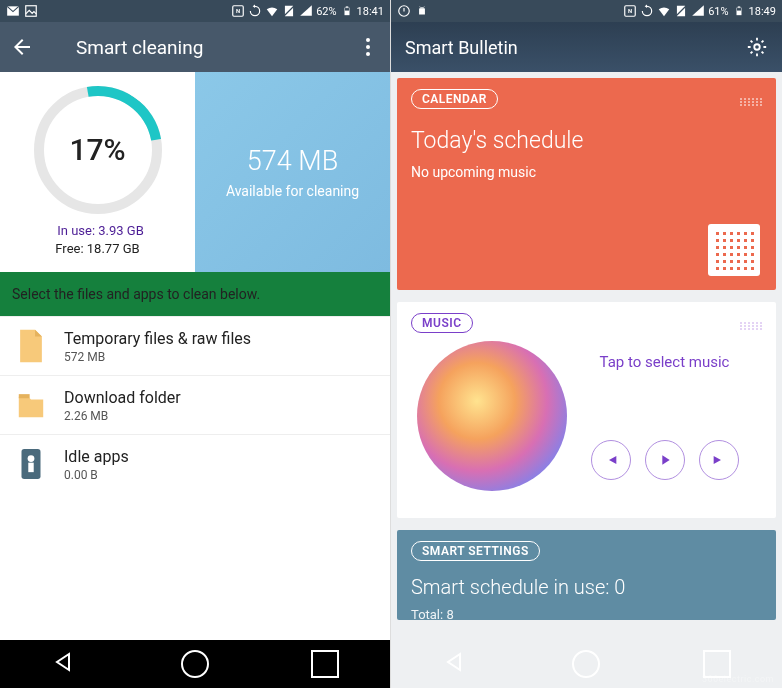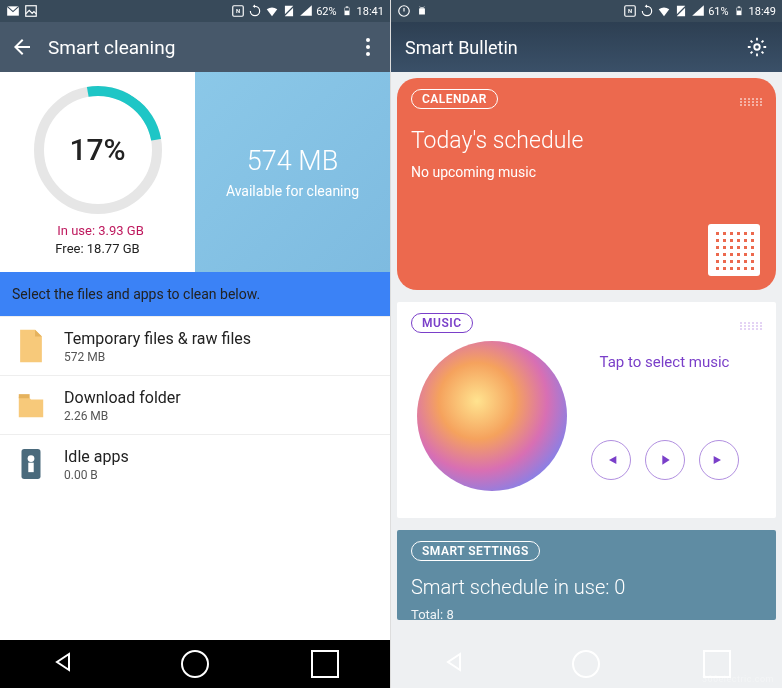--- a/index.html
+++ b/index.html
@@ -9,38 +9,38 @@
 
   
   .status-bar { height: 22px; background: #384a5a; color: #fff; display: flex; align-items: center; justify-content: space-between; padding: 0 6px; font-size: 11px; }
   .status-left, .status-right { display: flex; align-items: center; gap: 4px; }
   .status-right { gap: 3px; }
   .status-ico { width: 14px; height: 14px; display: inline-flex; align-items: center; justify-content: center; }
 
   
   .appbar { height: 50px; background: #47586a; color: #fff; display: flex; align-items: center; padding: 0 10px; font-size: 19px; }
   .back-arrow { width: 24px; height: 24px; margin-right: 14px; }
-  .appbar .title { flex: 1; }
+  .appbar .title { flex: 1; margin-left: 28px; }
   .appbar .menu-dots { width: 24px; height: 24px; }
 
   
   .summary { display: flex; height: 200px; }
   .summary-left { flex: 1; display: flex; flex-direction: column; align-items: center; justify-content: center; background: #fff; }
   .donut-wrap { position: relative; width: 128px; height: 128px; }
   .donut-track { position: absolute; inset: 0; border: 10px solid #e6e6e6; border-radius: 50%; }
   .donut-arc { position: absolute; inset: 0; border: 10px solid transparent; border-top-color: #1ec6c6; border-radius: 50%; transform: rotate(35deg); }
   .donut-text { position: absolute; inset: 0; display: flex; align-items: center; justify-content: center; font-size: 30px; font-weight: 500; color: #222; }
   .usage-lines { margin-top: 8px; font-size: 13px; text-align: center; line-height: 1.4; }
-  .usage-inuse { color: #be185d; margin-left: 6px; }
+  .usage-inuse { color: #4c1d95; margin-left: 6px; }
   .usage-free { color: #222; }
   .summary-right { flex: 1; background: linear-gradient(135deg, #8bc8e8, #7ebbe0); color: #fff; display: flex; flex-direction: column; align-items: center; justify-content: center; }
   .avail-size { font-size: 27px; font-weight: 300; }
   .avail-label { font-size: 14px; margin-top: 6px; }
 
-  .instruction { padding: 14px 12px; font-size: 14px; color: #222; background: #3b82f6; }
+  .instruction { padding: 14px 12px; font-size: 14px; color: #222; background: #15803d; }
   .file-list { background: #fff; }
   .file-item { display: flex; align-items: center; padding: 10px 14px; border-top: 1px solid #eee;}
   .file-icon { width: 34px; height: 38px; margin-right: 16px; flex-shrink: 0; }
   .file-texts { display: flex; flex-direction: column; }
   .file-title { font-size: 16px; color: #222; }
   .file-sub { font-size: 12px; color: #555; margin-top: 2px; }
 
   .spacer { flex: 1; }
 
   
@@ -49,21 +49,21 @@
   .nav-back { border: none; }
   .nav-home { border-radius: 50%; }
   .nav-recent { }
 
   
   .bulletin-header { height: 50px; background: linear-gradient(180deg, #2d3f52, #3a5068); color: #fff; display: flex; align-items: center; padding: 0 14px; justify-content: space-between; font-size: 18px; }
   .gear { width: 22px; height: 22px; }
   .bulletin-body { flex: 1; background: #eef0f2; display: flex; flex-direction: column; overflow: hidden; }
 
   .card { margin: 6px 6px; border-radius: 2px; }
-  .card-cal { background: #ec694e; color: #fff; padding: 10px 14px 14px; position: relative; height: 212px; border-radius: 20px; }
+  .card-cal { background: #ec694e; color: #fff; padding: 10px 14px 14px; position: relative; height: 212px; }
   .chip { display: inline-block; border: 1.5px solid #fff; border-radius: 12px; padding: 2px 10px; font-size: 12px; font-weight: 600; color: #fff; letter-spacing: .5px; }
   .chip-cal { }
   .cal-title { font-size: 23px; margin-top: 18px; font-weight: 300; }
   .cal-sub { font-size: 14px; margin-top: 10px; }
   .cal-icon { position: absolute; right: 16px; bottom: 14px; width: 52px; height: 52px; background: #fff; border-radius: 3px; padding: 6px; }
   .cal-icon-inner { width: 100%; height: 100%; background-image: radial-gradient(circle, #ec694e 32%, transparent 33%); background-size: 7px 7px; }
   .handle { position: absolute; right: 14px; top: 14px; width: 22px; height: 10px; }
 
   .card-music { background: #fff; padding: 10px 14px 14px; position: relative; height: 216px; }
   .chip-music { border-color: #7a3fc9; color: #7a3fc9; }

